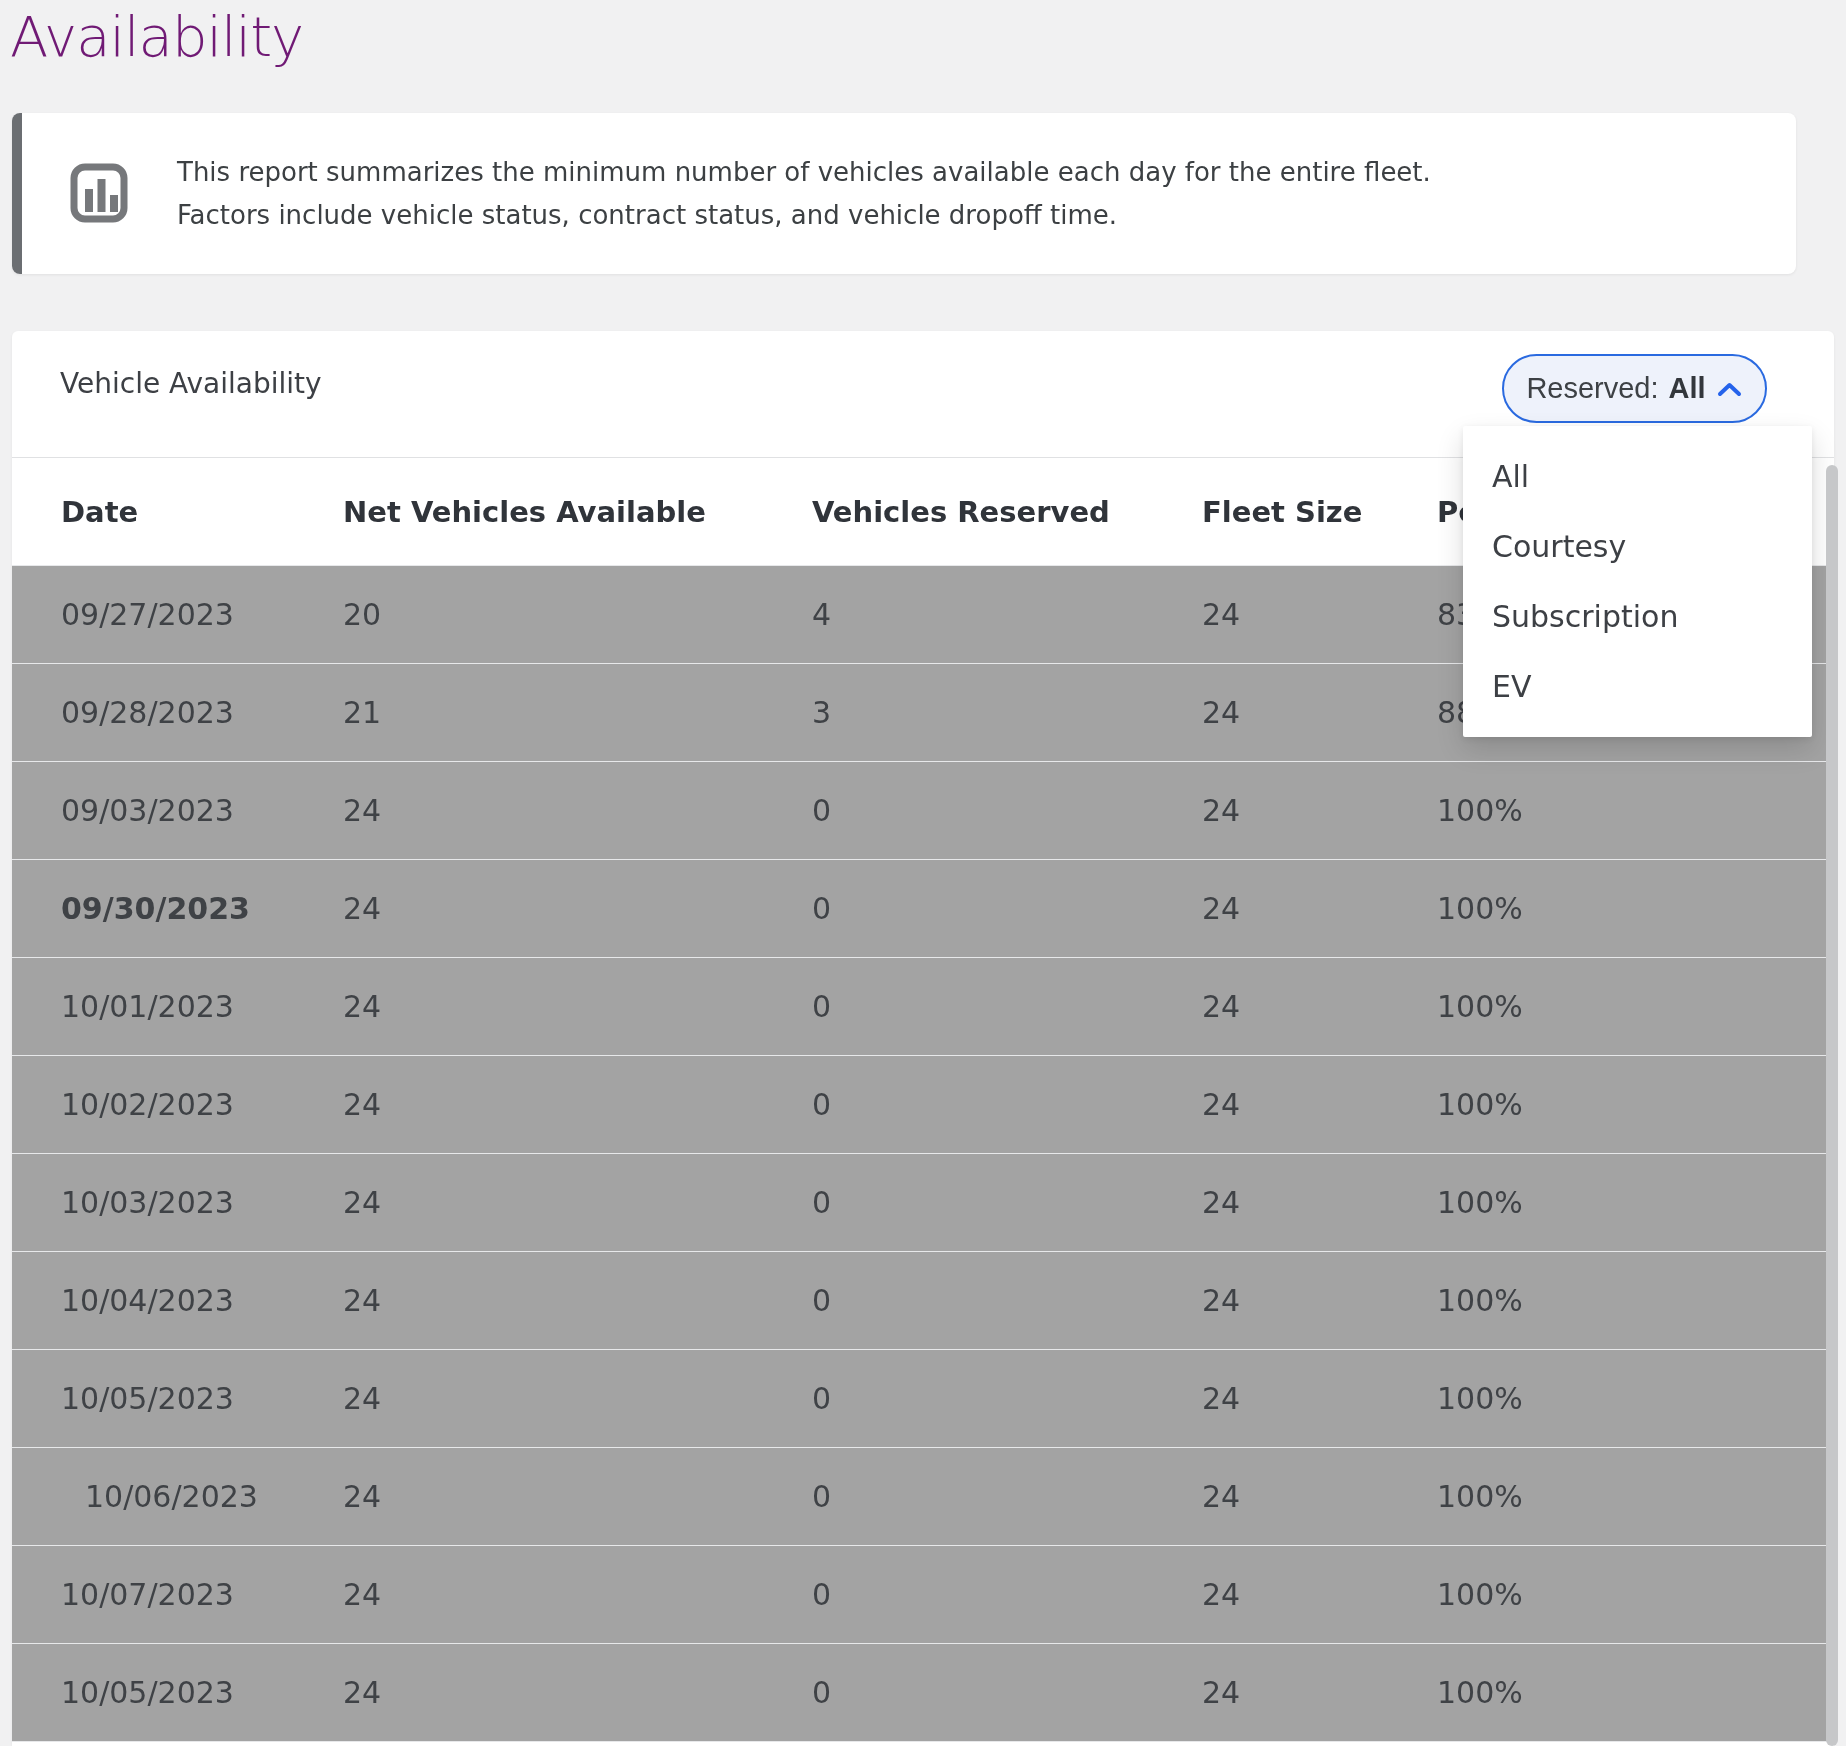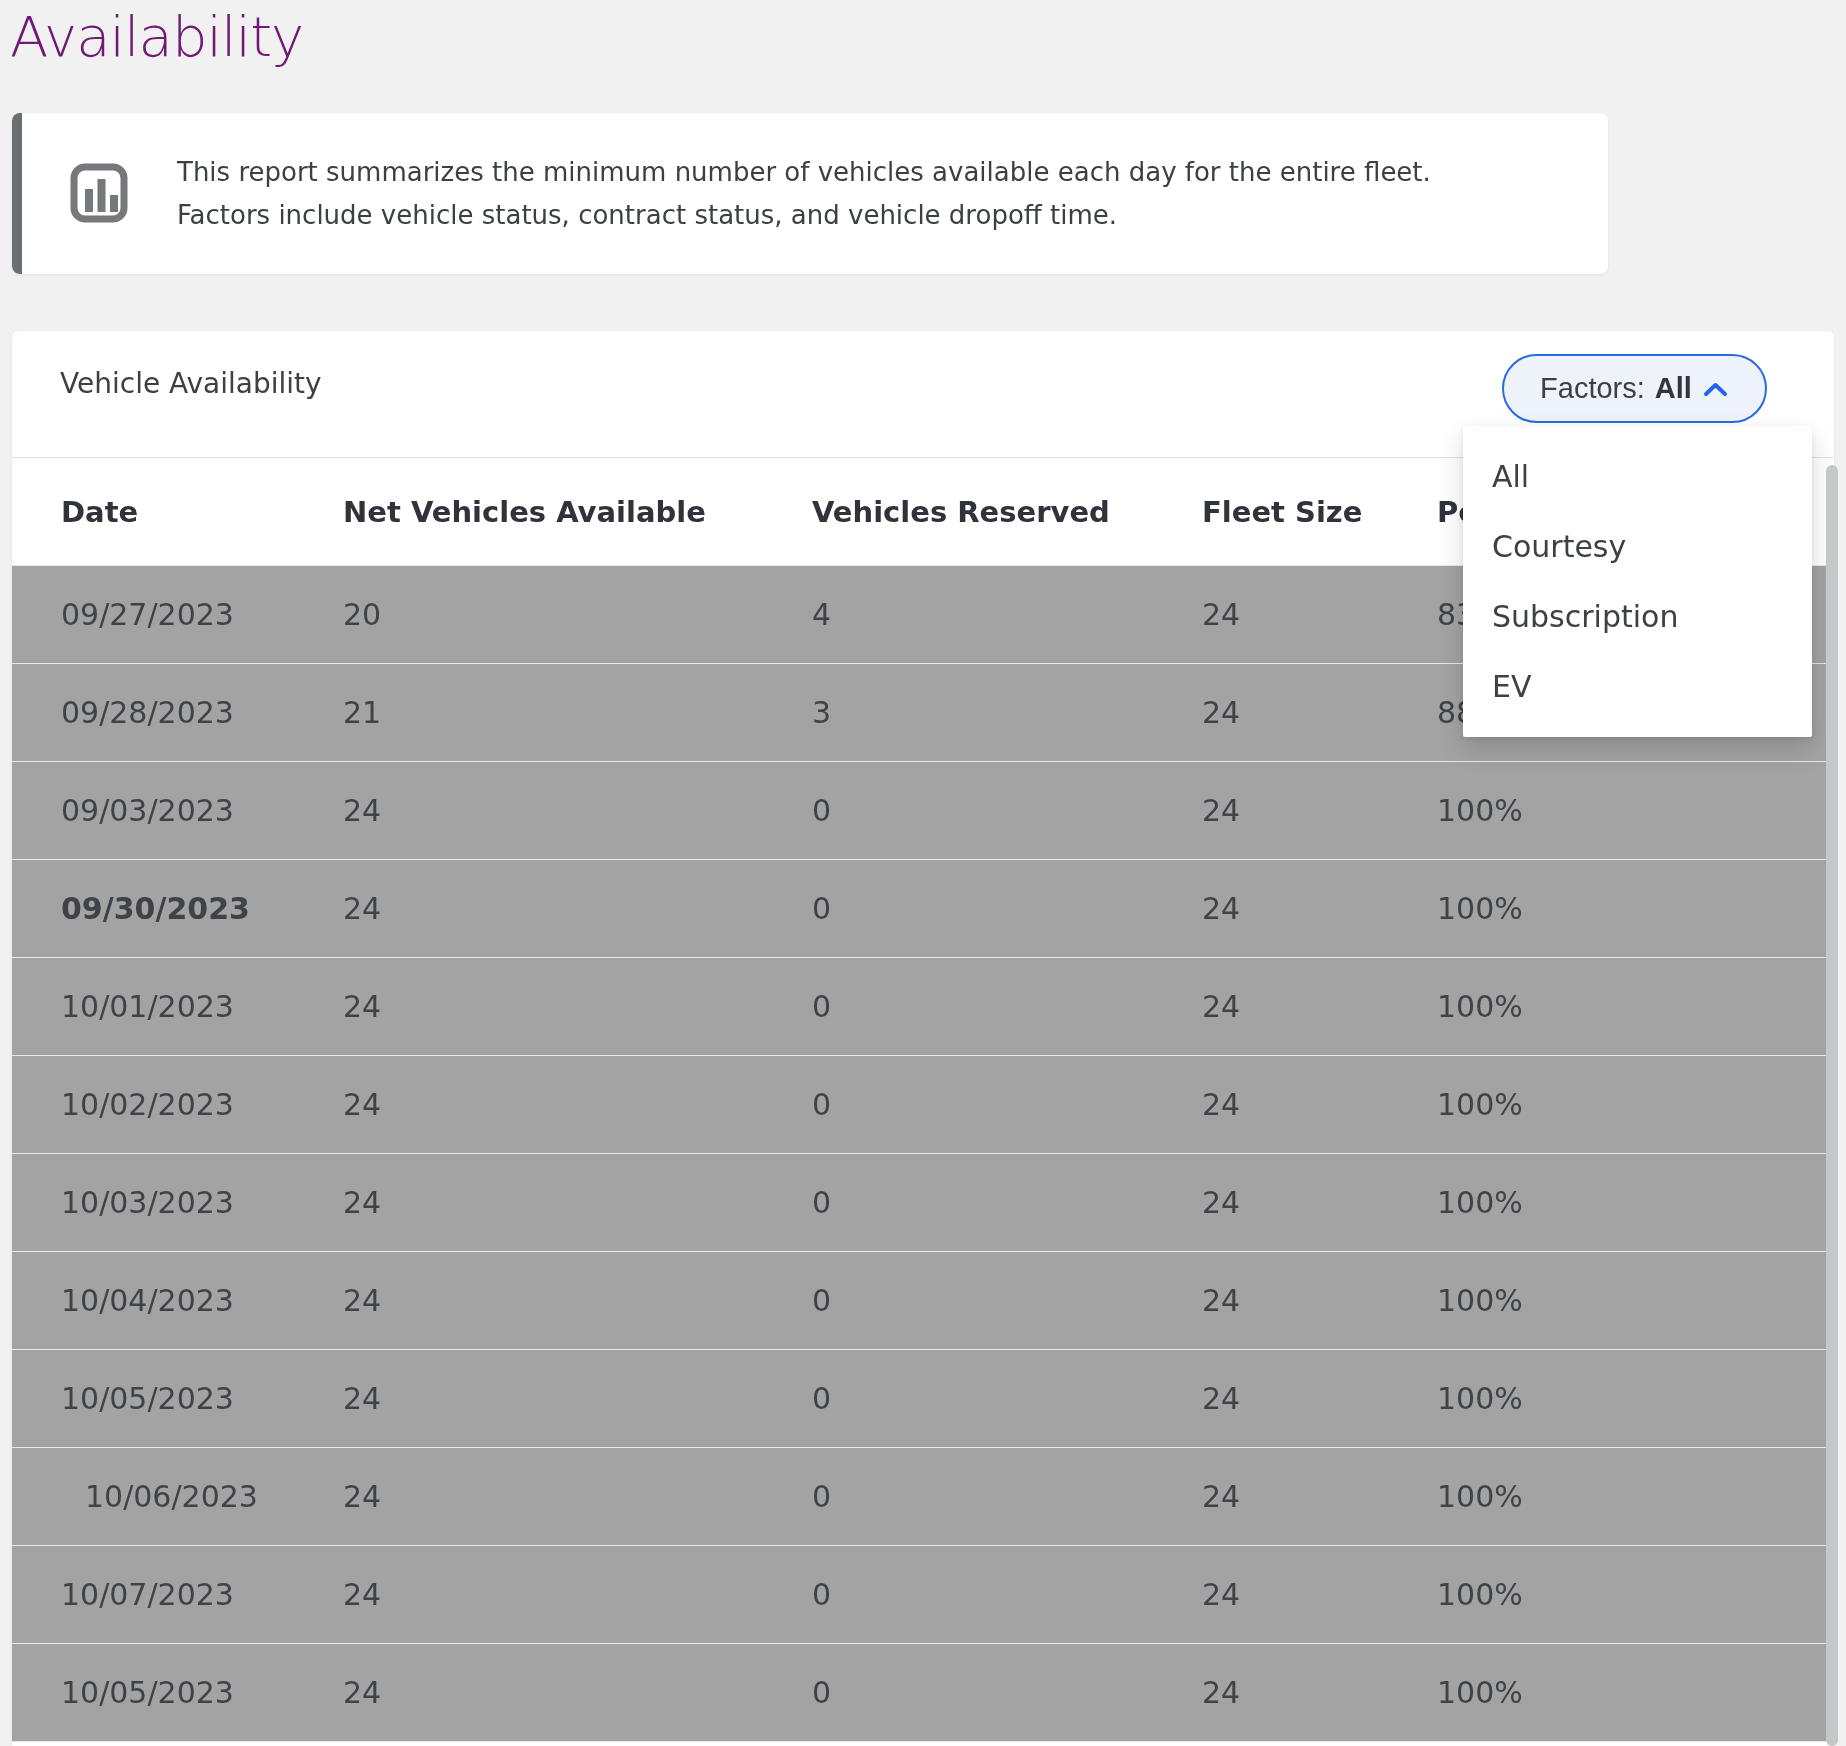--- a/index.html
+++ b/index.html
@@ -20,21 +20,21 @@
   #screen{position:relative;width:1846px;height:1746px;overflow:hidden;background:var(--bg);}
 
   
   .page-title{
     position:absolute;left:10px;top:4px;
     font-size:56px;font-weight:300;color:#701a75;letter-spacing:-1px;
   }
 
   
   .banner{
-    position:absolute;left:12px;top:113px;width:1596px;height:161px;
+    position:absolute;left:12px;top:113px;width:1784px;height:161px;
     background:var(--card);border-radius:8px;
     box-shadow:0 1px 3px rgba(0,0,0,.07);
     padding-left:24px;
   }
   .banner-bar{
     position:absolute;left:0;top:0;width:10px;height:161px;
     background:#6b6e72;border-radius:8px 0 0 8px;
   }
   .banner-icon{position:absolute;left:58px;top:50px;width:58px;height:60px;}
   .banner-text{
@@ -118,21 +118,21 @@
     <div class="banner-text">
       <div>This report summarizes the minimum number of vehicles available each day for the entire fleet.</div>
       <div>Factors include vehicle status, contract status, and vehicle dropoff time.</div>
     </div>
   </div>
 
   <div class="card">
     <div class="card-heading">Vehicle Availability</div>
 
     <button class="pill">
-      <span>Factors:</span>
+      <span>Reserved:</span>
       <span class="pill-value">All</span>
       <span>
         <svg width="27" height="17" viewBox="0 0 27 17">
           <polyline points="4,13 13.5,4 23,13" fill="none" stroke="#2563eb" stroke-width="4" stroke-linecap="round" stroke-linejoin="round"></polyline>
         </svg>
       </span>
     </button>
 
     <div class="thead">
         <span class="cell" style="left: 49px;">Date</span>

